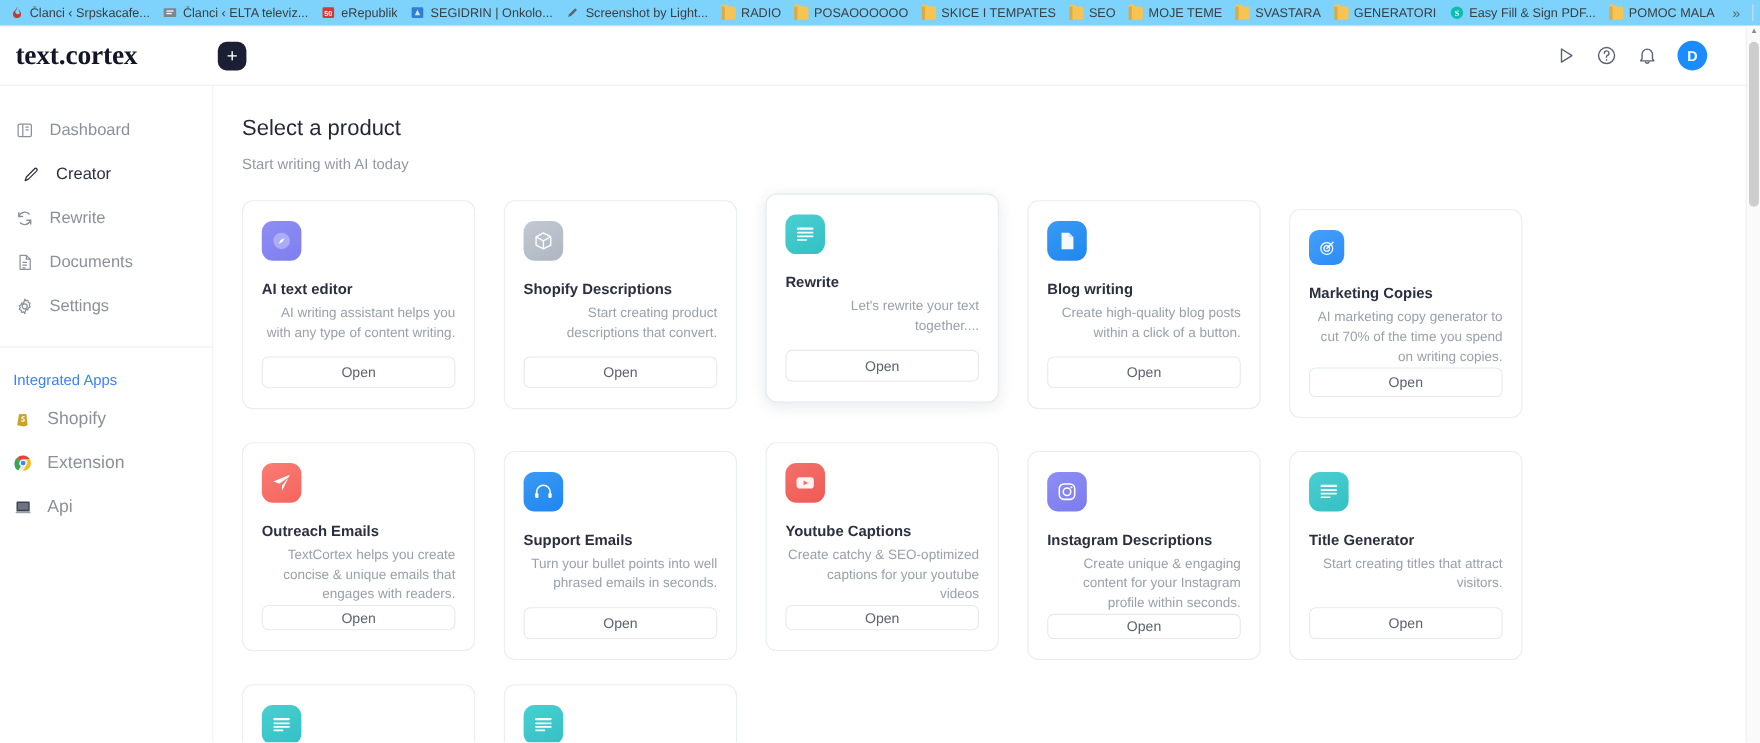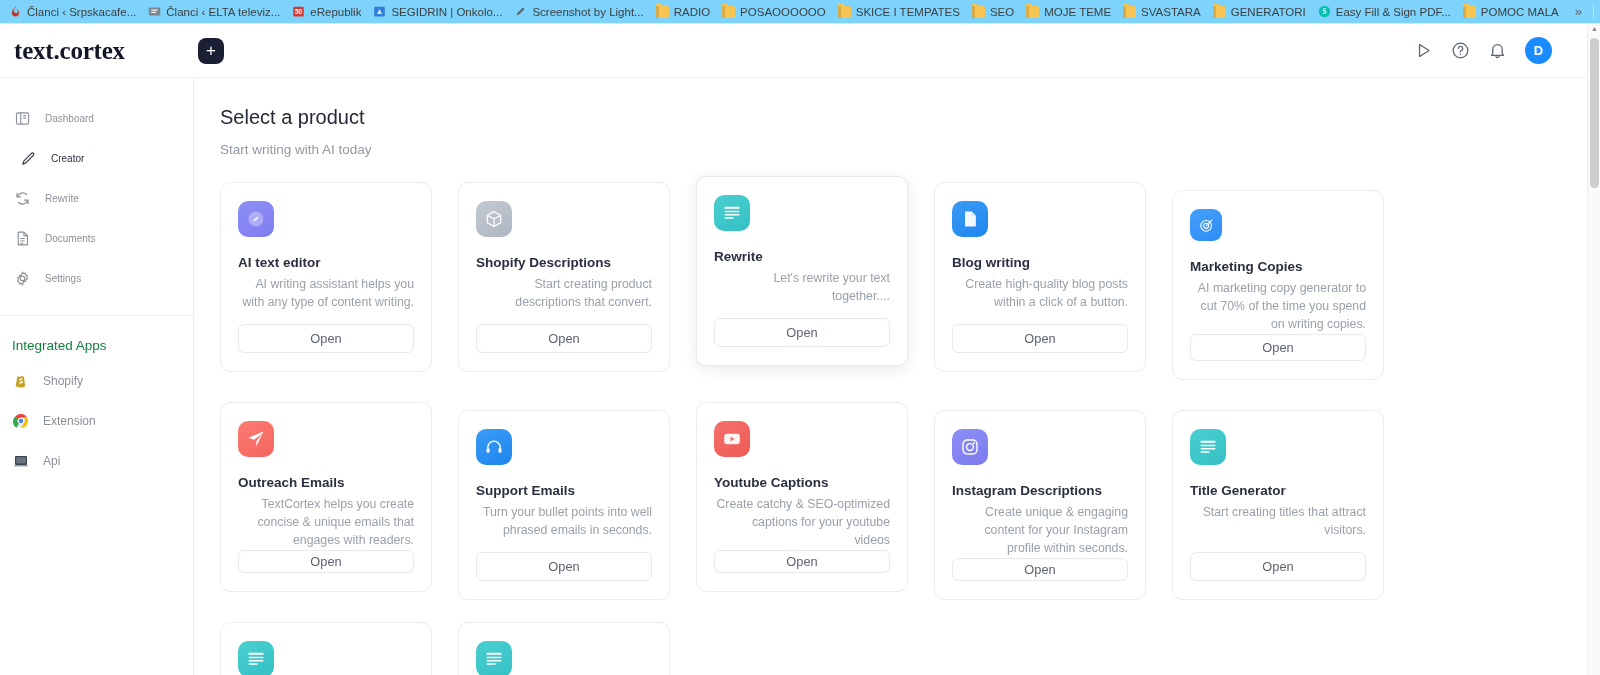--- a/index.html
+++ b/index.html
@@ -91,34 +91,34 @@
   .sidebar {
     width: 194px; flex: 0 0 194px;
     background: #ffffff;
     border-right: 1px solid #eceef1;
     padding-top: 20px;
     position: relative;
   }
   .nav-item {
     display: flex; align-items: center; gap: 14px;
     height: 40px; padding-left: 14px;
-    font-size: 10px; color: #8b9099;
+    font-size: 15px; color: #8b9099;
     cursor: pointer;
   }
   .nav-item.active { color: #2b3040; padding-left: 20px; }
   .nav-item .ni { width: 17px; height: 17px; flex: 0 0 auto; display:block; }
   .side-div { height: 1px; background: #eceef1; margin: 17px 0 0 0; }
   .side-section-title {
-    font-size: 13.5px; color: #15803d;
+    font-size: 13.5px; color: #3b82f6;
     padding: 22px 0 8px 12px;
   }
   .app-item {
     display: flex; align-items: center; gap: 14px;
     height: 40px; padding-left: 13px;
-    font-size: 12px; color: #8b9099; cursor: pointer;
+    font-size: 16px; color: #8b9099; cursor: pointer;
   }
   .app-ico { width: 16px; height: 16px; flex: 0 0 auto; display:block; border-radius:2px; }
 
   
   .main {
     flex: 1; padding: 28px 0 0 26px;
     overflow: hidden; position: relative;
     background: #ffffff;
   }
   .page-title { font-size: 20px; color: #242936; font-weight: 400; }

